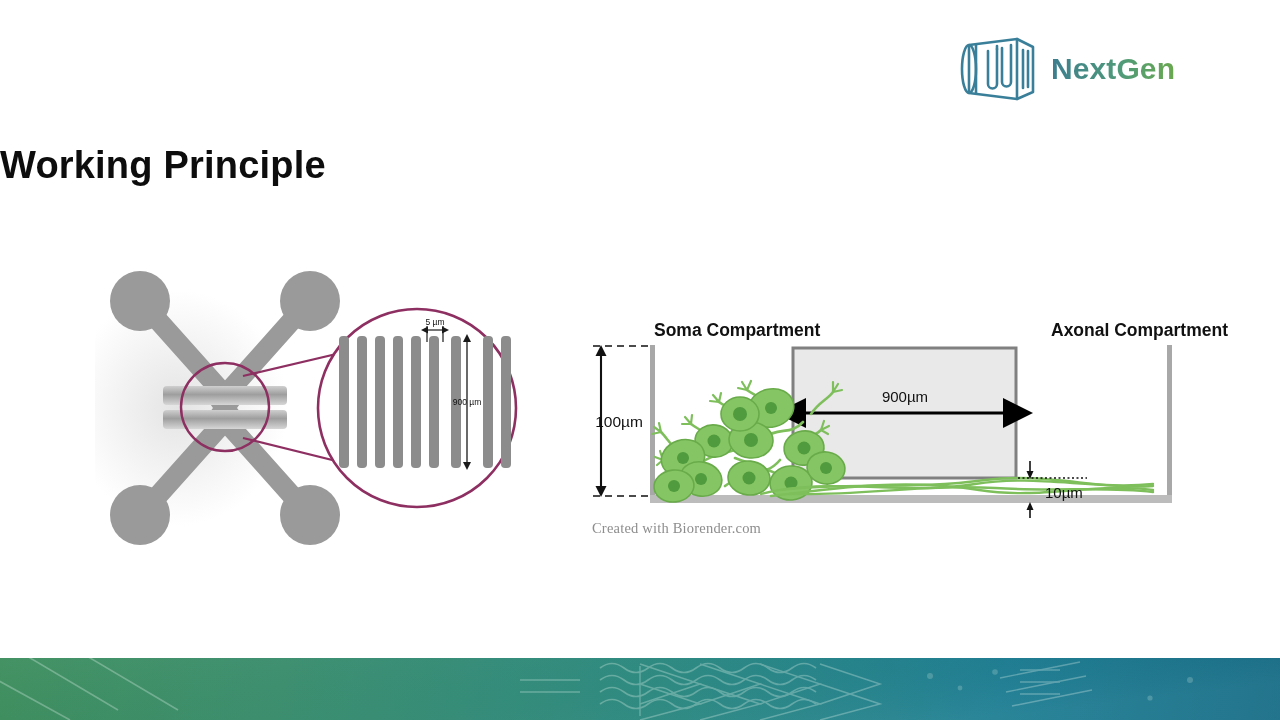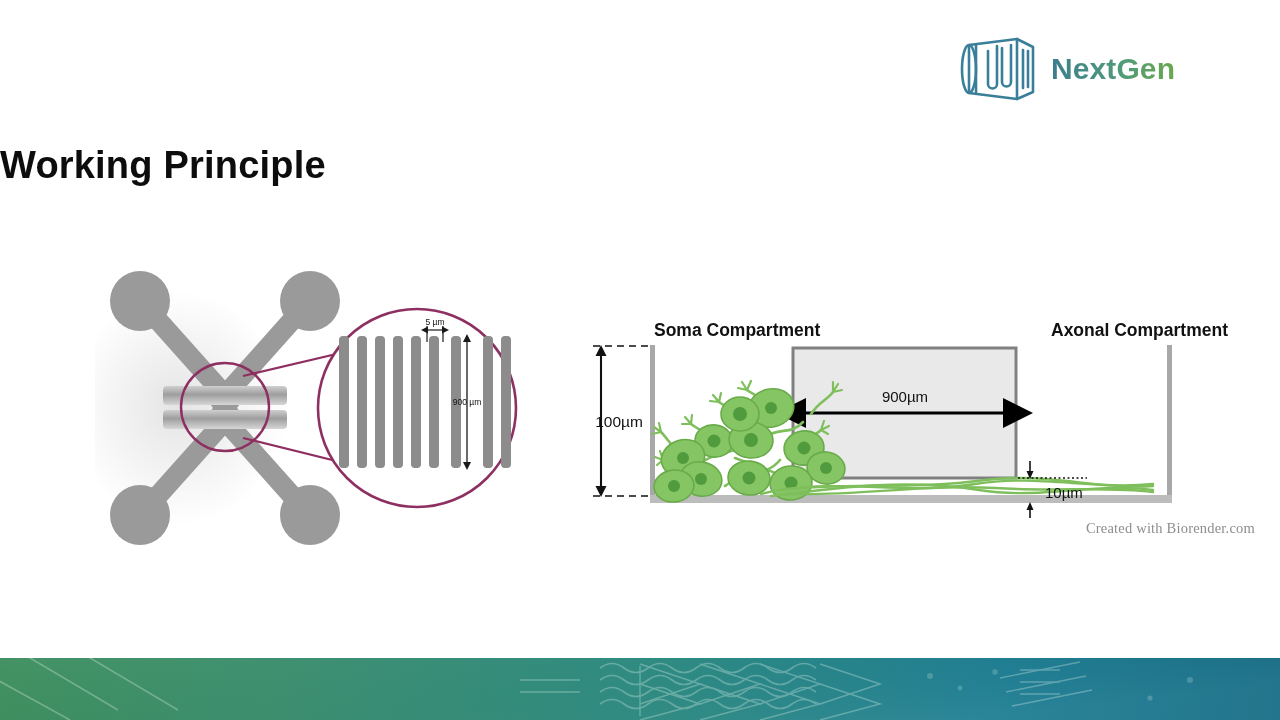--- a/index.html
+++ b/index.html
@@ -41,21 +41,21 @@
   
   #schematic-figure{position:absolute;left:575px;top:318px;width:680px;height:230px;}
 
   .cmp-label{
     position:absolute;font-size:17.5px;font-weight:700;color:#111;white-space:nowrap;
   }
   #label-soma{left:64px;top:2px;margin-left:15px;}
   #label-axonal{left:432px;top:2px;margin-left:44px;}
 
   #biorender-credit{
-    position:absolute;left:0;top:202px;width:680px;text-align:right;
+    position:absolute;left:17px;top:202px;width:680px;text-align:left;
     font-family:"Liberation Serif", serif;font-size:14.5px;color:#8d8d8d;
     letter-spacing:.2px;
   }
 
   
   #bottom-band{
     position:absolute;left:0;bottom:0;width:1280px;height:62px;overflow:hidden;
     background:linear-gradient(100deg,#3e8f5f 0%,#3d9070 22%,#2f8c84 52%,#1f7f94 78%,#176d86 100%);
   }
   #bottom-band svg{position:absolute;left:0;top:0;}

